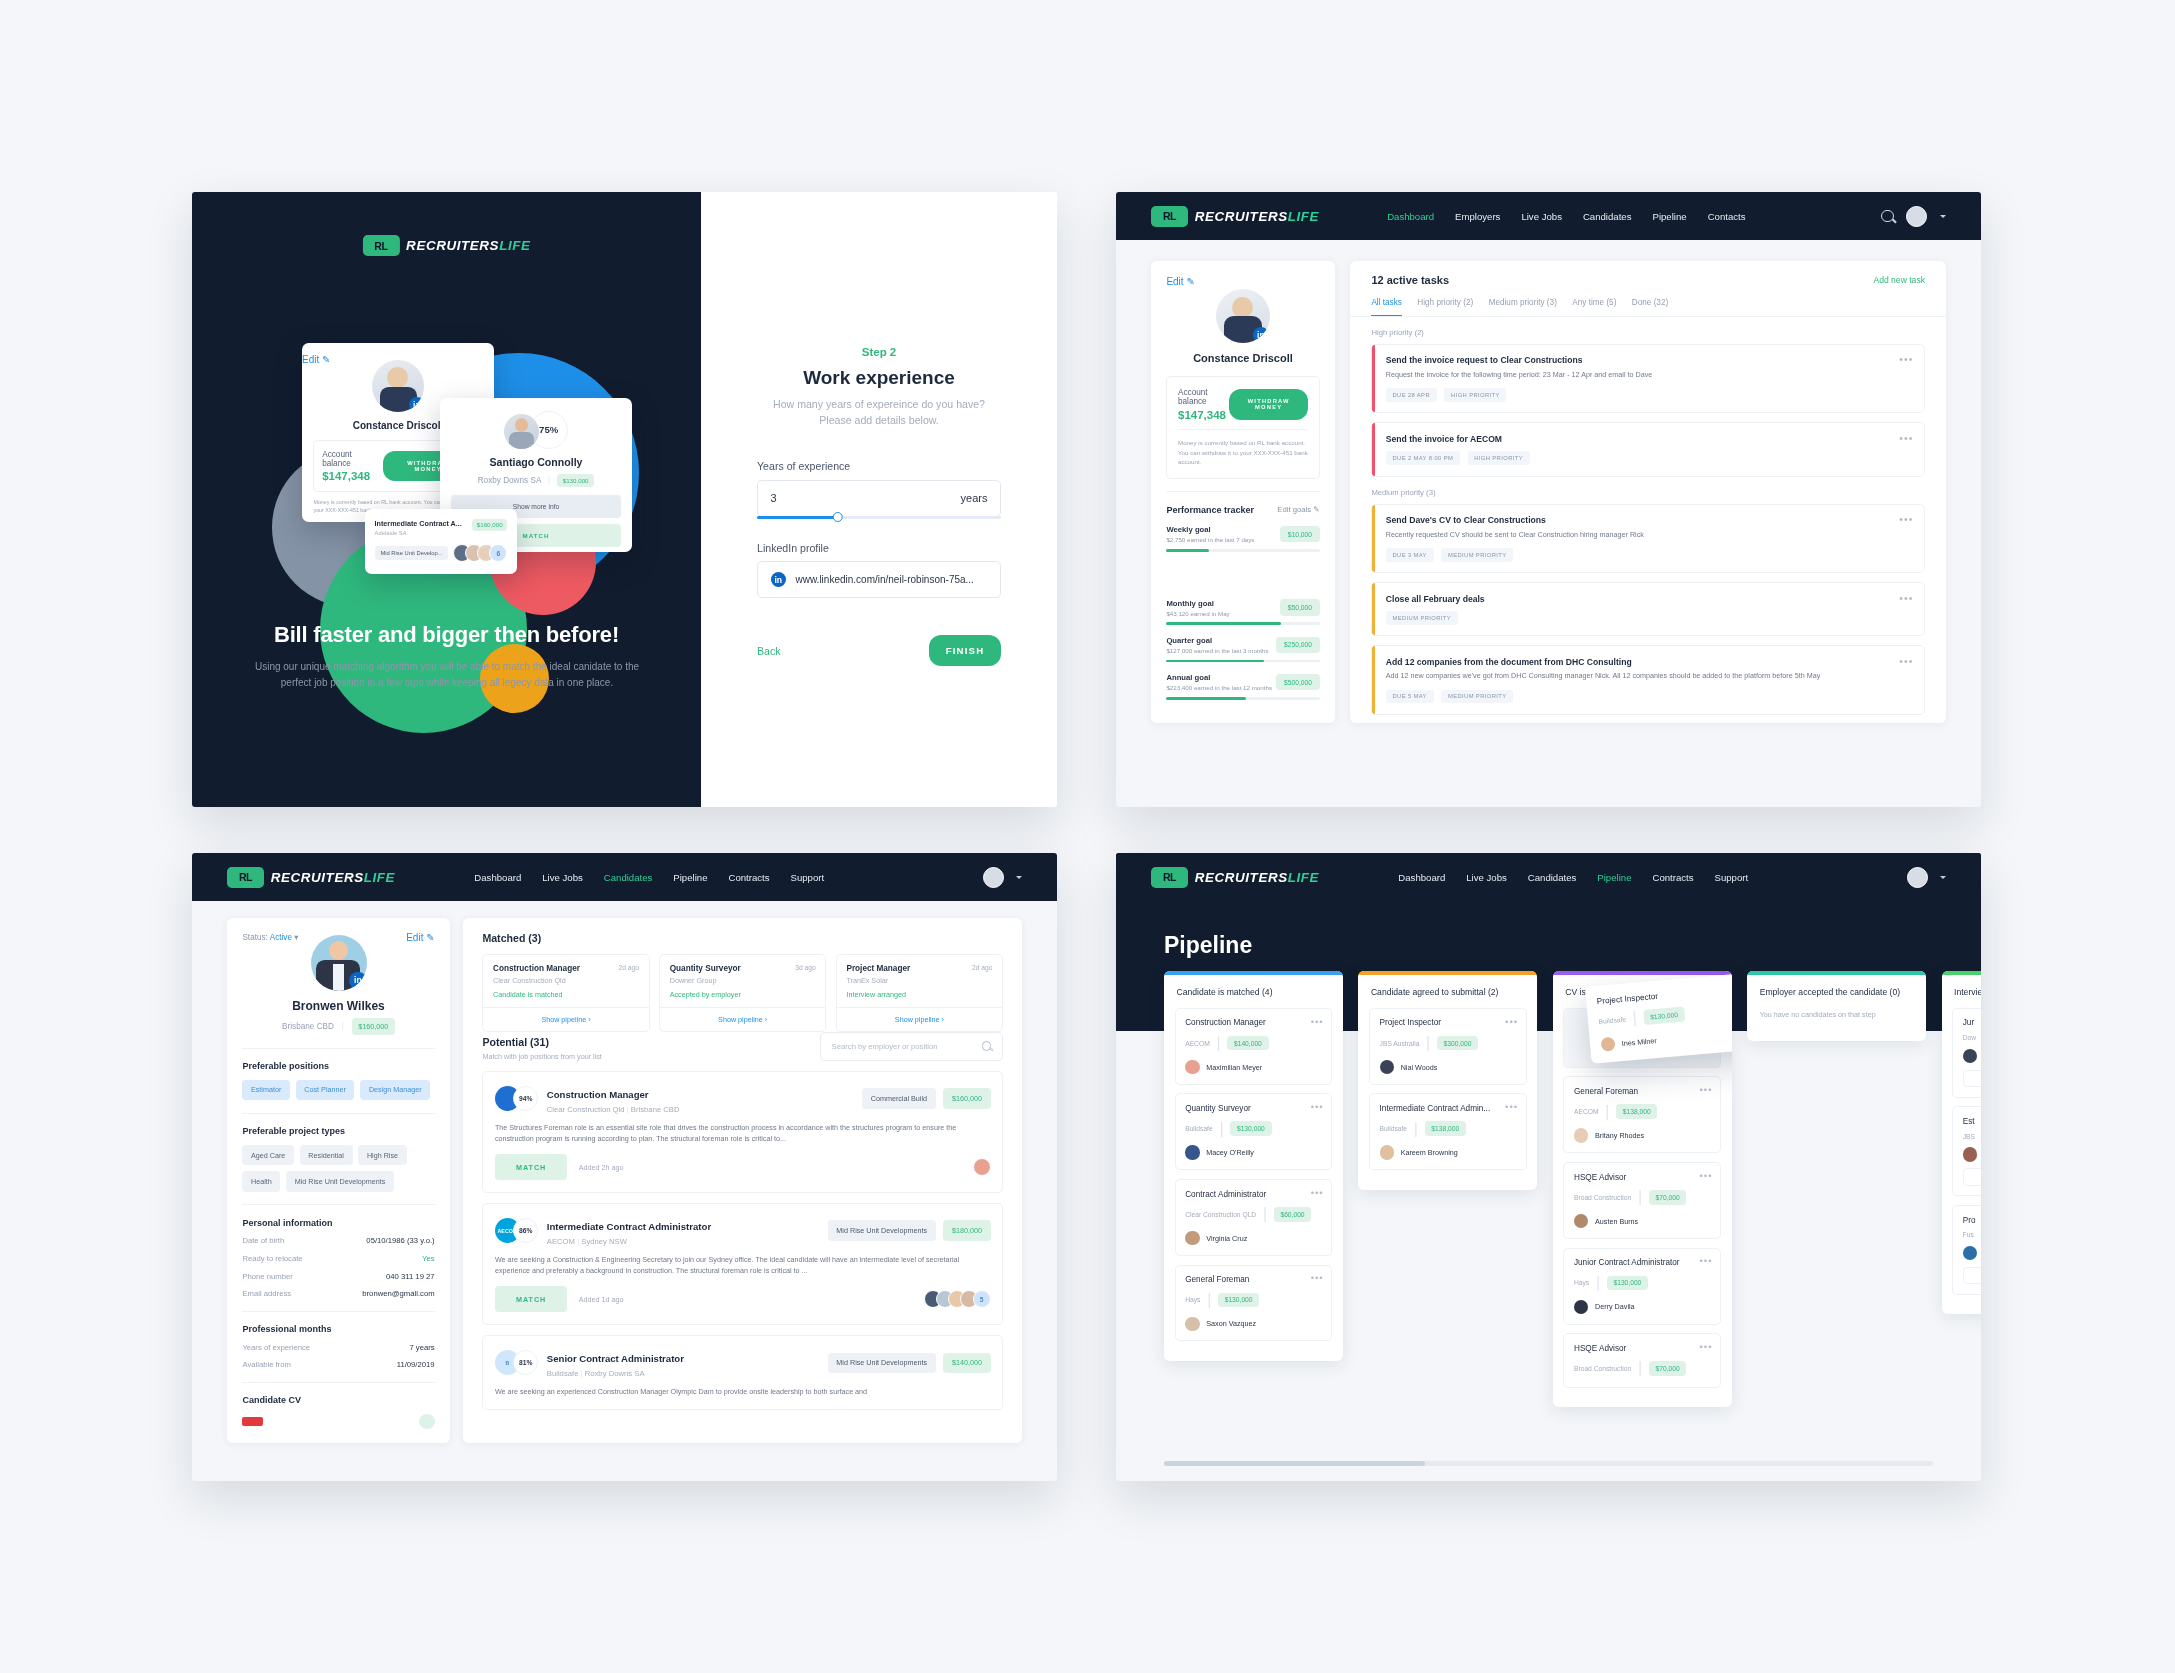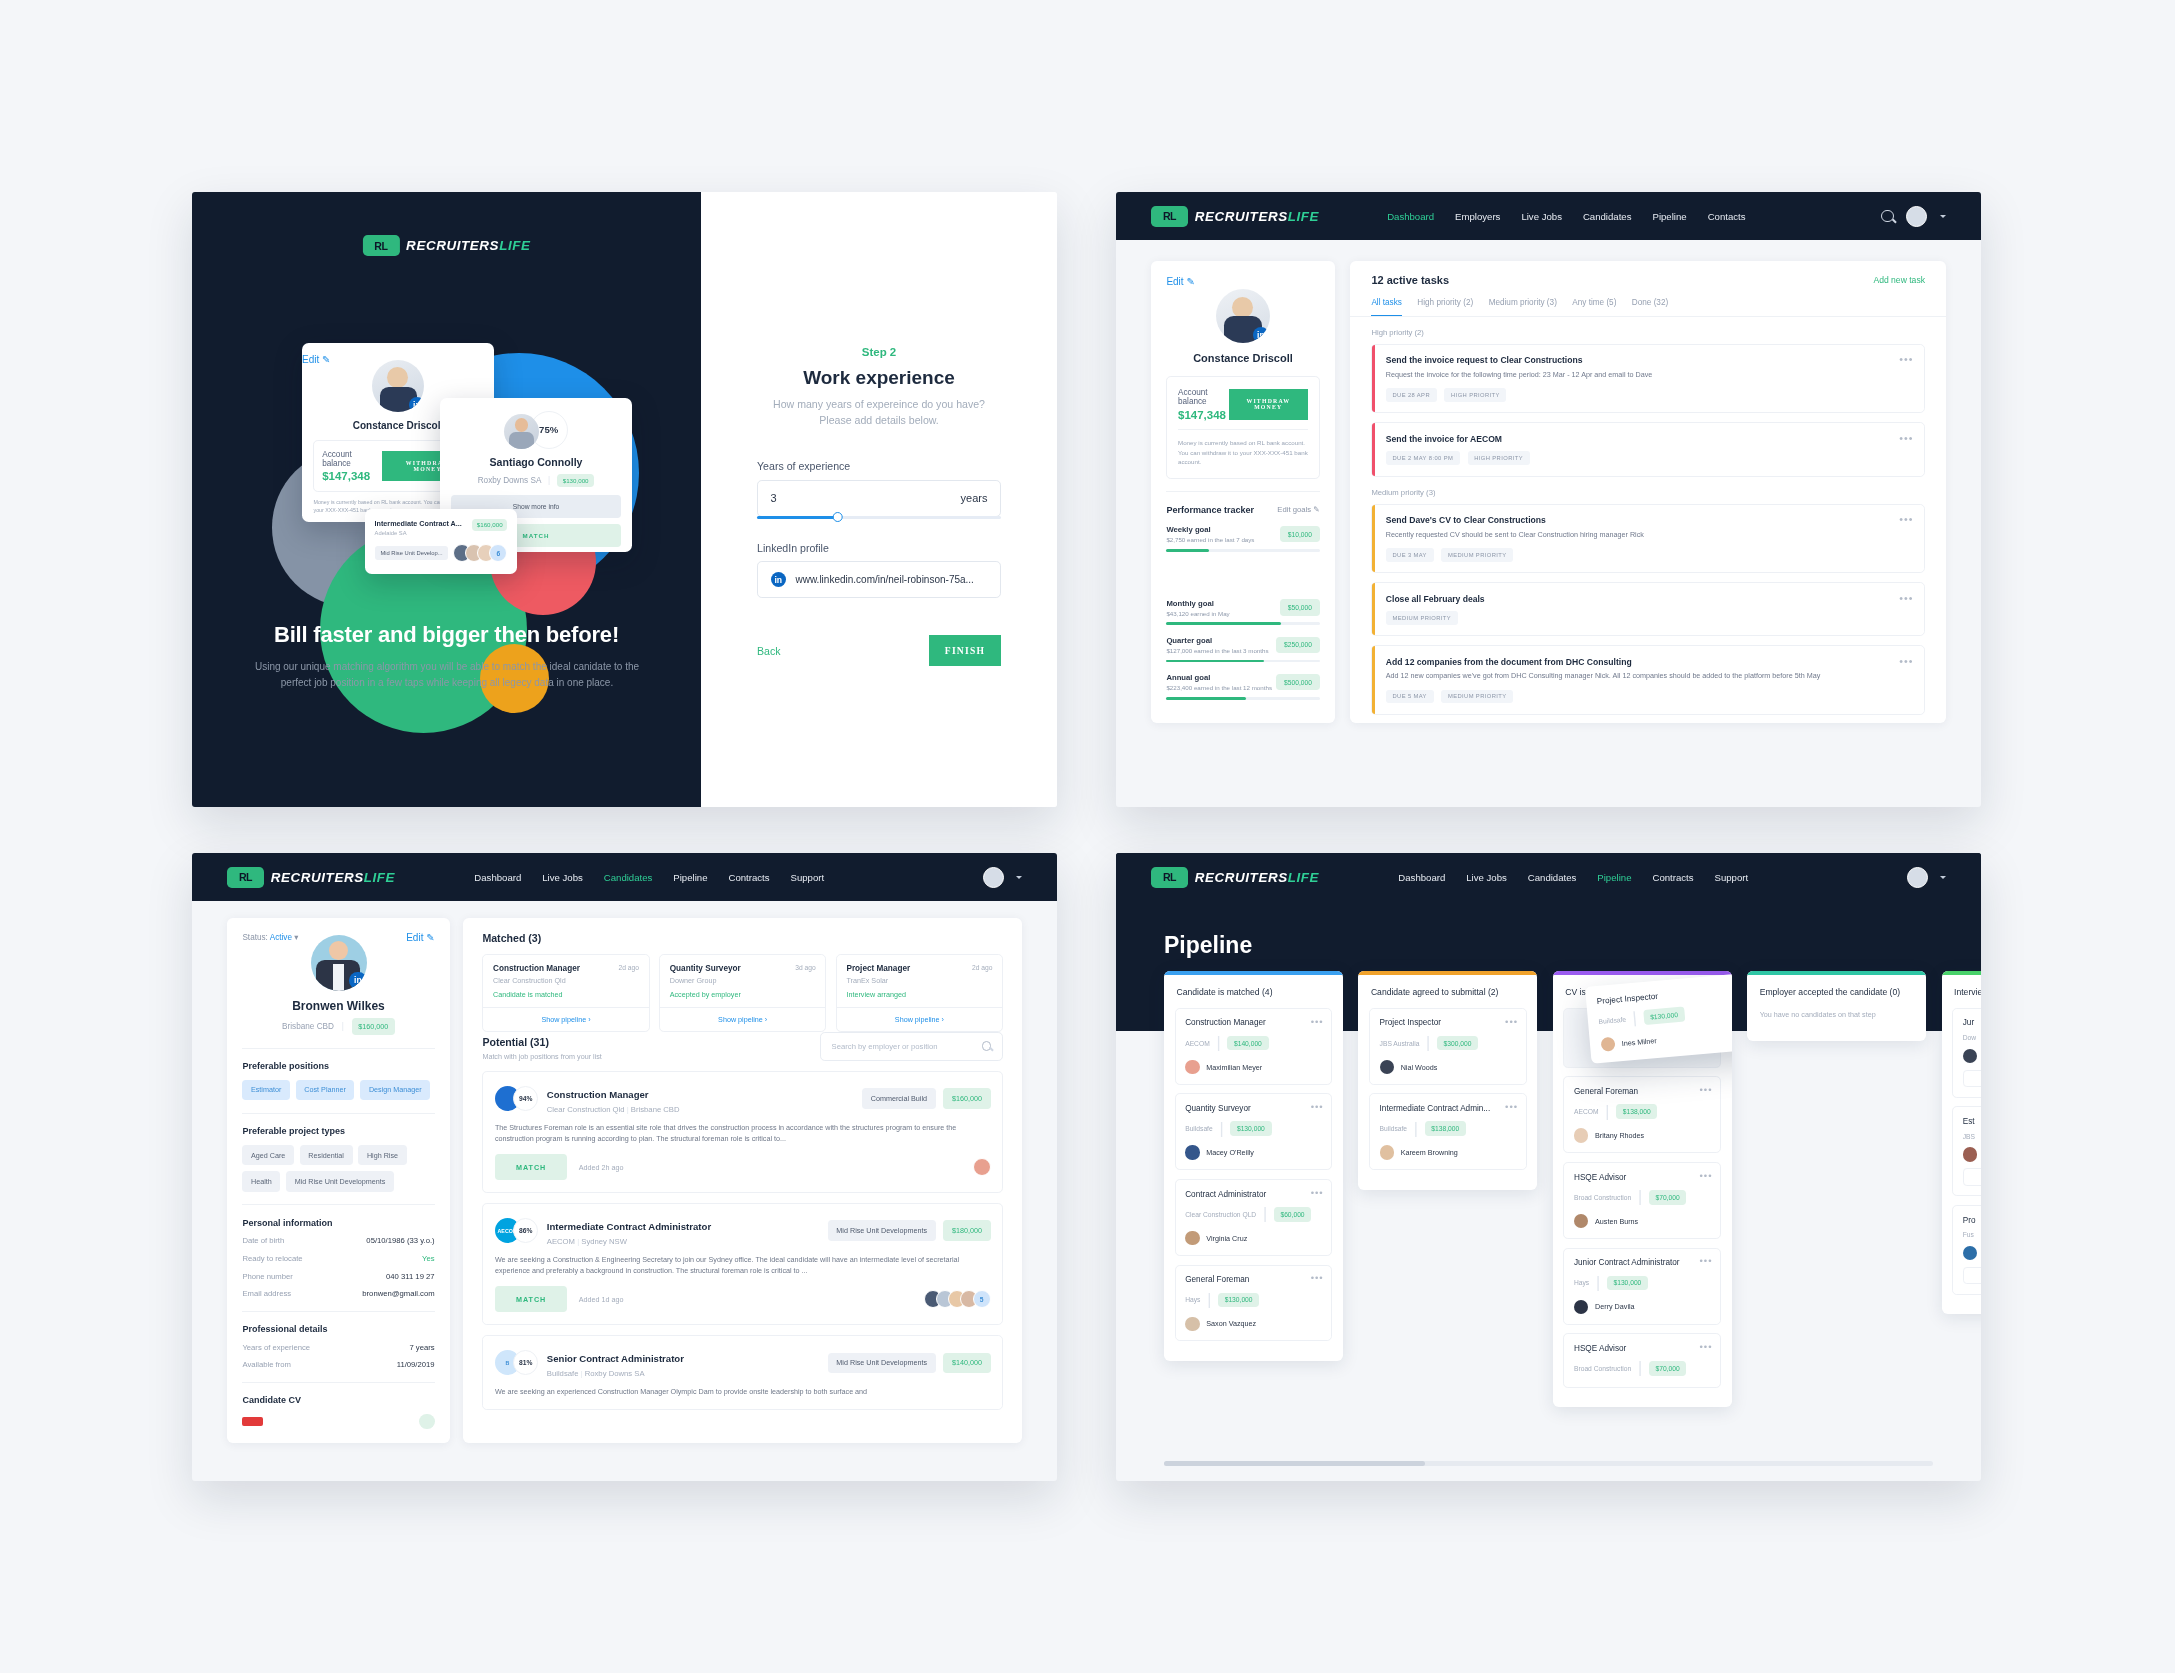--- a/index.html
+++ b/index.html
@@ -70,23 +70,23 @@
   .f-box {
     border:1px solid #e2e7ee; border-radius:4.8px; height:37px;
     display:flex;align-items:center;justify-content:space-between;
     padding:0 12.5px; font-size:11px; color:#2b3648;
   }
   .slider { position:relative; height:2.9px; background:#e6ecf5; border-radius:1.9px; margin-top:-1px;}
   .slider .fill{position:absolute;left:0;top:0;height:2.9px;background:#1e8fe8;border-radius:1.9px;width:33%;}
   .slider .knob{position:absolute;left:33%;top:-3.8px;width:10.6px;height:10.6px;border-radius:50%;
     background:#fff;border:1.9px solid #1e8fe8; transform:translateX(-50%);}
   .btn-green{
-    background:#2fb87e;color:#fff;border:none;border-radius:0;
+    background:#2fb87e;color:#fff;border:none;border-radius:12px;
     font-size:9.6px;font-weight:bold;letter-spacing:1.2px;cursor:pointer;
-    font-family:Liberation Serif, serif;
+    font-family:Liberation Sans, sans-serif;
   }
   .link-green{color:#2fb87e;font-size:10.6px;cursor:pointer;}
 
   
   #screen2 { left:1116px; top:192px; width:865px; height:615px; border-radius:2.9px; background:#f4f6f9;}
   .topbar { height:48px; background:#111c2e; display:flex; align-items:center; padding:0 35px; }
   .nav { display:flex; gap:21px; margin-left:auto; margin-right:auto; }
   .nav a { font-size:9.6px; color:#e7ebf2; text-decoration:none; }
   .nav a.active { color:#2fcf96; }
   .topright{ display:flex;align-items:center;gap:12.5px;margin-left:auto;}
@@ -593,21 +593,21 @@
       <div class="kv">
           <span class="k">Phone number</span>
           <span class="v">040 311 19 27</span>
         </div>
       <div class="kv">
           <span class="k">Email address</span>
           <span class="v">bronwen@gmail.com</span>
         </div>
 
       <div class="hr"></div>
-      <div class="c-sec">Professional details</div>
+      <div class="c-sec">Professional months</div>
       <div class="kv">
           <span class="k">Years of experience</span>
           <span class="v">7 years</span>
         </div>
       <div class="kv">
           <span class="k">Available from</span>
           <span class="v">11/09/2019</span>
         </div>
 
       <div class="hr"></div>

